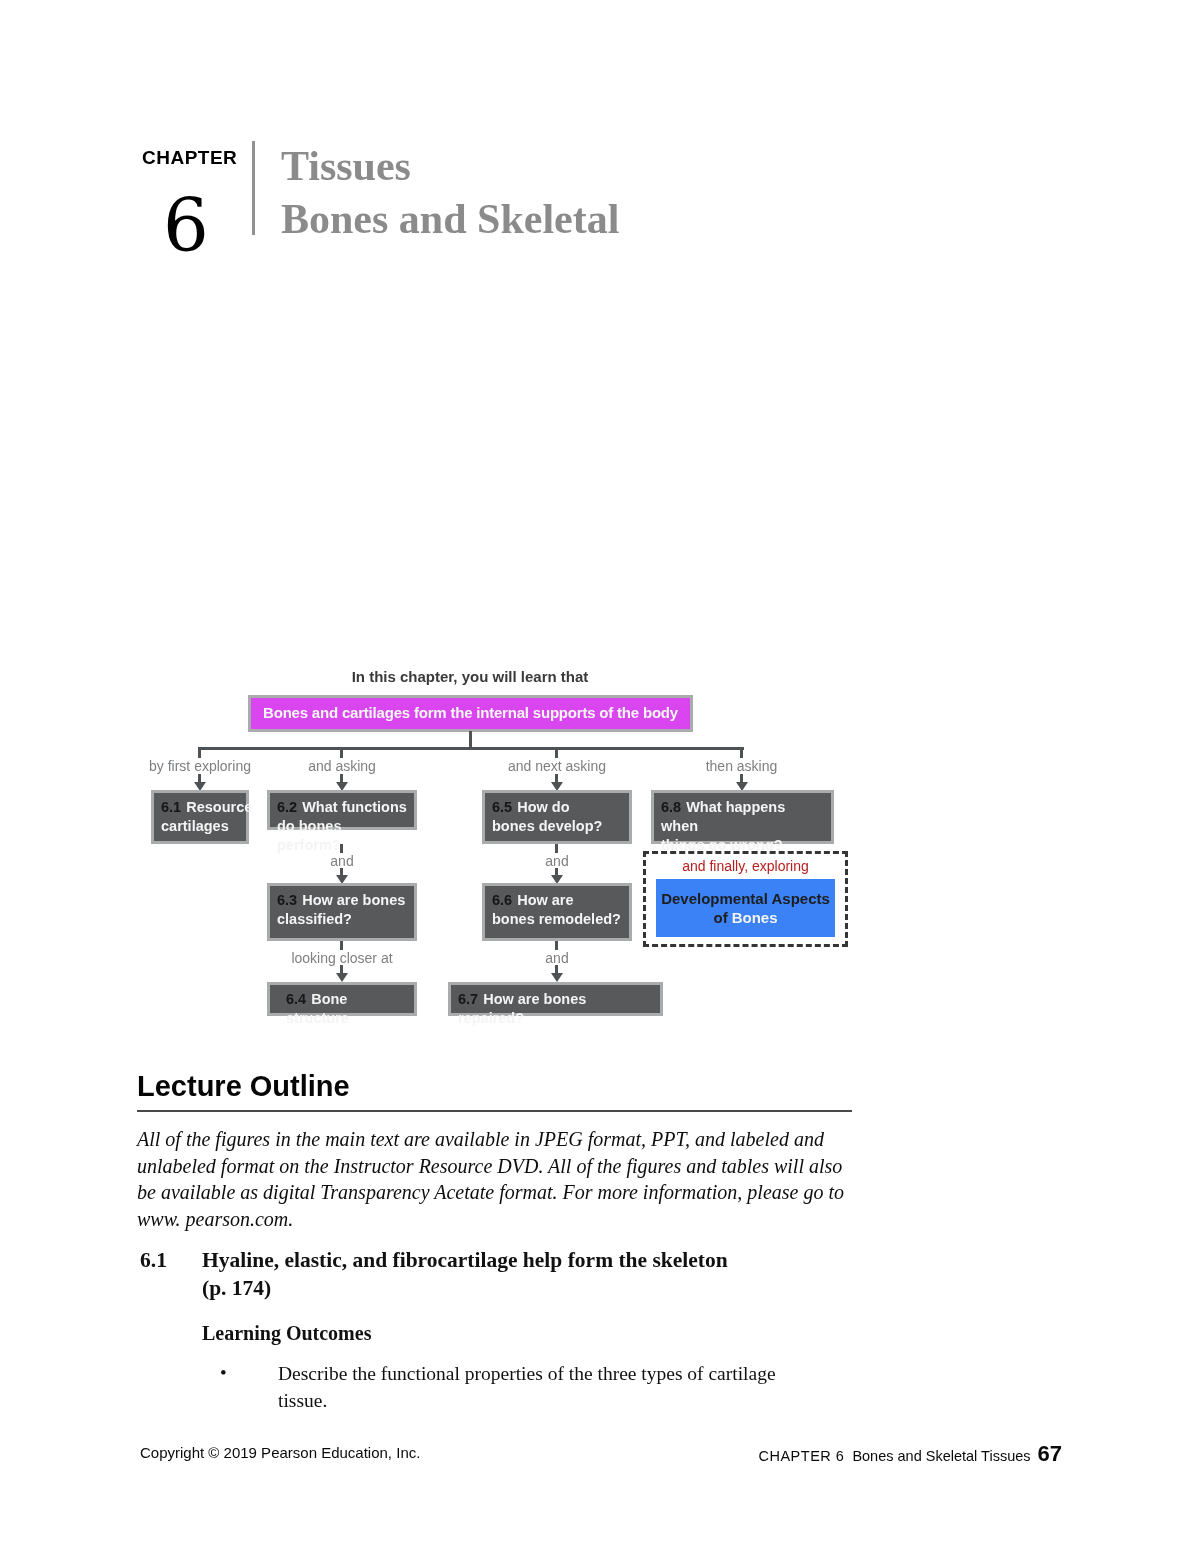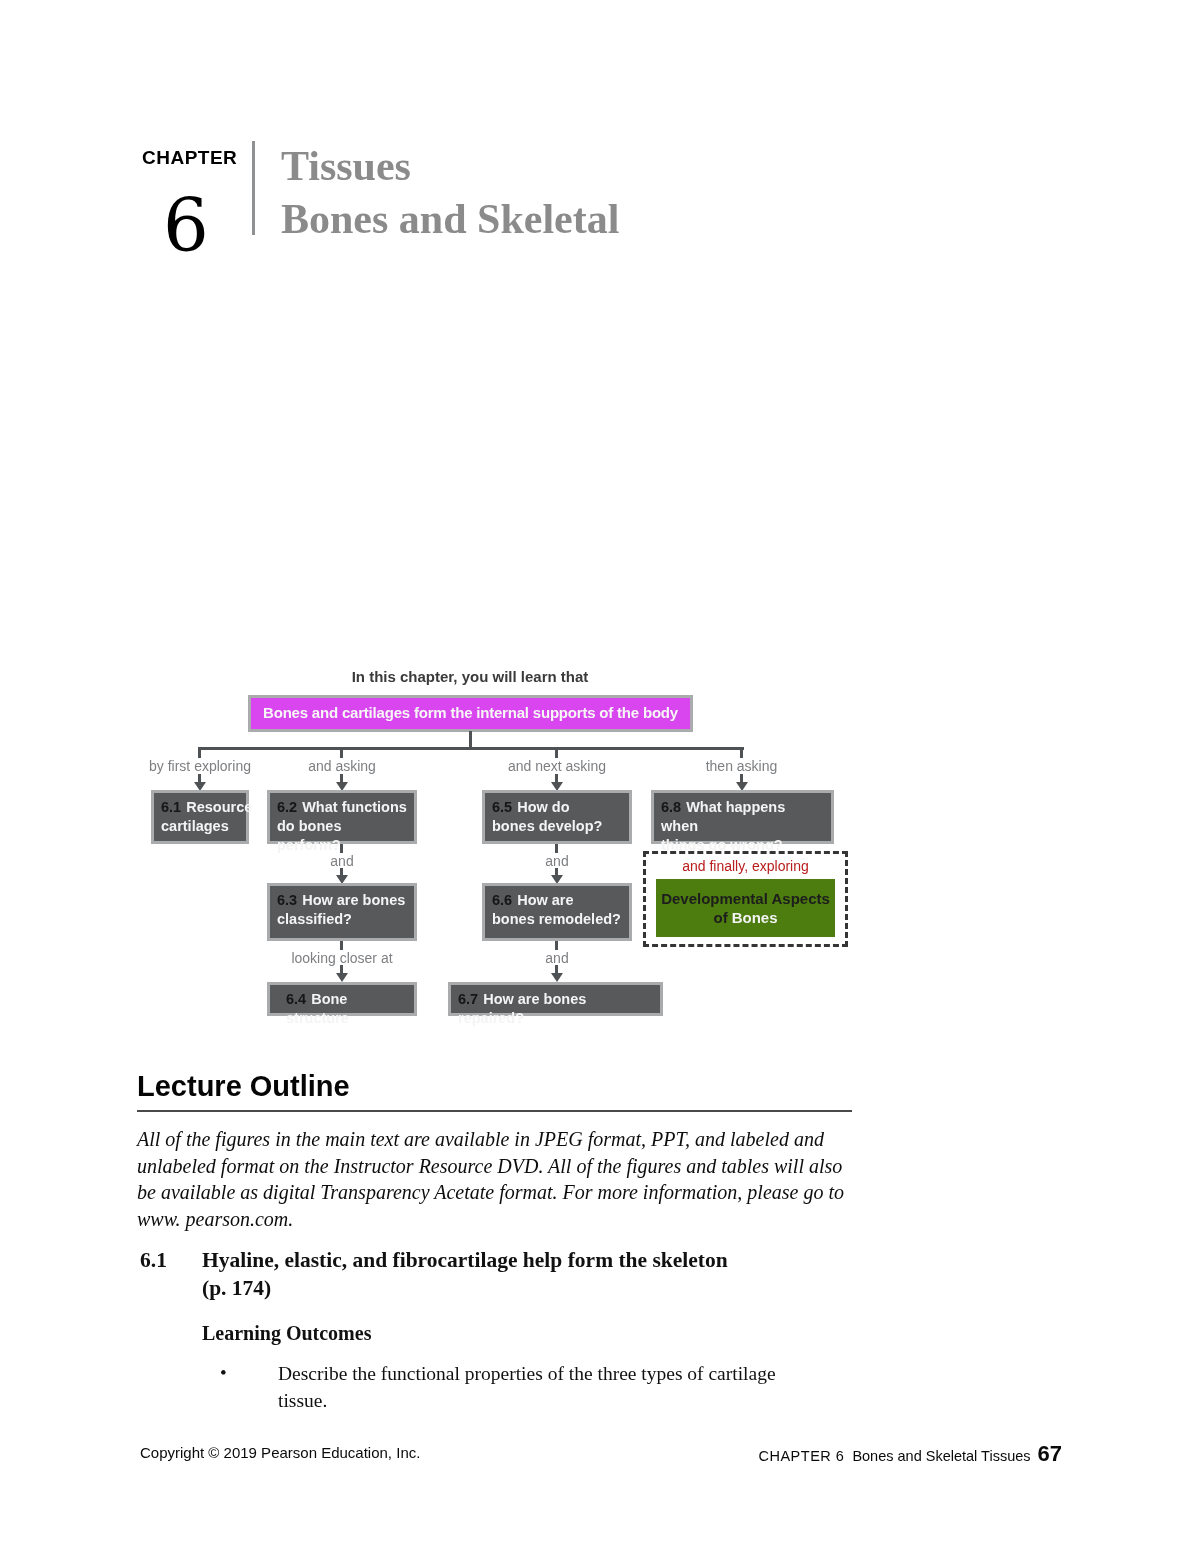--- a/index.html
+++ b/index.html
@@ -28,21 +28,21 @@
     line-height:19px;padding:5px 7px;white-space:pre-line;}
   .bnum{color:#161616;margin-right:5px;}
   .root-box{left:108px;top:30px;width:445px;height:37px;background:#d946ef;
     border:3px solid #a9abad;box-sizing:border-box;color:#f6f6f6;font-weight:bold;
     font-size:15px;letter-spacing:-.2px;text-align:center;line-height:29px;}
   .intro{left:180px;top:3px;width:300px;text-align:center;font-size:15px;
     font-weight:bold;color:#3a3a3a;}
   .dashed-box{left:503px;top:186px;width:205px;height:96px;
     border:3px dashed #353535;box-sizing:border-box;}
   .dev-box{position:absolute;left:10px;top:25px;width:179px;height:58px;
-    background:#4d7c0f;display:flex;flex-direction:column;justify-content:center;
+    background:#3b82f6;display:flex;flex-direction:column;justify-content:center;
     text-align:center;font-weight:bold;font-size:15px;line-height:19px;color:#1d1d1d;}
   .dev-bones{color:#f4f4f4;margin-left:4px;}
   .finally-label{position:absolute;left:0;top:4px;width:100%;text-align:center;
     font-size:14px;color:#b91c1c;}
 
   
   .lecture-heading{left:137px;top:1070px;font-family:"Liberation Sans",sans-serif;
     font-weight:bold;font-size:29px;color:#050505;}
   .heading-rule{left:137px;top:1110px;width:715px;height:2px;background:#4a4a4a;}
   .intro-paragraph{left:137px;top:1126px;width:714px;font-style:italic;
@@ -99,21 +99,21 @@
     <div class="ah" style="left:54px;top:117px;"></div>
     <div class="ln" style="left:200px;top:109px;width:3px;height:8px;"></div>
     <div class="ah" style="left:196px;top:117px;"></div>
     <div class="ln" style="left:415px;top:109px;width:3px;height:8px;"></div>
     <div class="ah" style="left:411px;top:117px;"></div>
     <div class="ln" style="left:600px;top:109px;width:3px;height:8px;"></div>
     <div class="ah" style="left:596px;top:117px;"></div>
 
     <div class="fbox" style="left:11px;top:125px;width:98px;height:54px;"><span class="bnum">6.1</span><span>Resource
 cartilages</span></div>
-    <div class="fbox" style="left:127px;top:125px;width:150px;height:54px;"><span class="bnum">6.2</span><span>What functions
+    <div class="fbox" style="left:127px;top:125px;width:150px;height:40px;"><span class="bnum">6.2</span><span>What functions
 do bones perform?</span></div>
     <div class="fbox" style="left:342px;top:125px;width:150px;height:54px;"><span class="bnum">6.5</span><span>How do
 bones develop?</span></div>
     <div class="fbox" style="left:511px;top:125px;width:183px;height:54px;"><span class="bnum">6.8</span><span>What happens when
 things go wrong?</span></div>
 
     <div class="ln" style="left:200px;top:179px;width:3px;height:9px;"></div>
     <div class="flabel" style="left:162px;top:188px;width:80px;">and</div>
     <div class="ln" style="left:200px;top:203px;width:3px;height:7px;"></div>
     <div class="ah" style="left:196px;top:210px;"></div>

